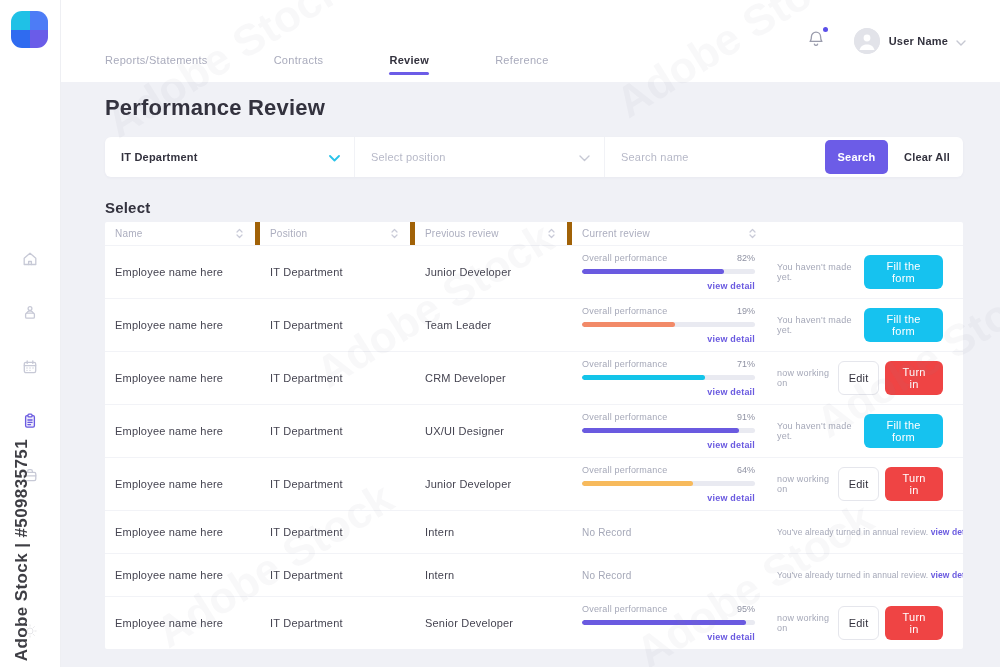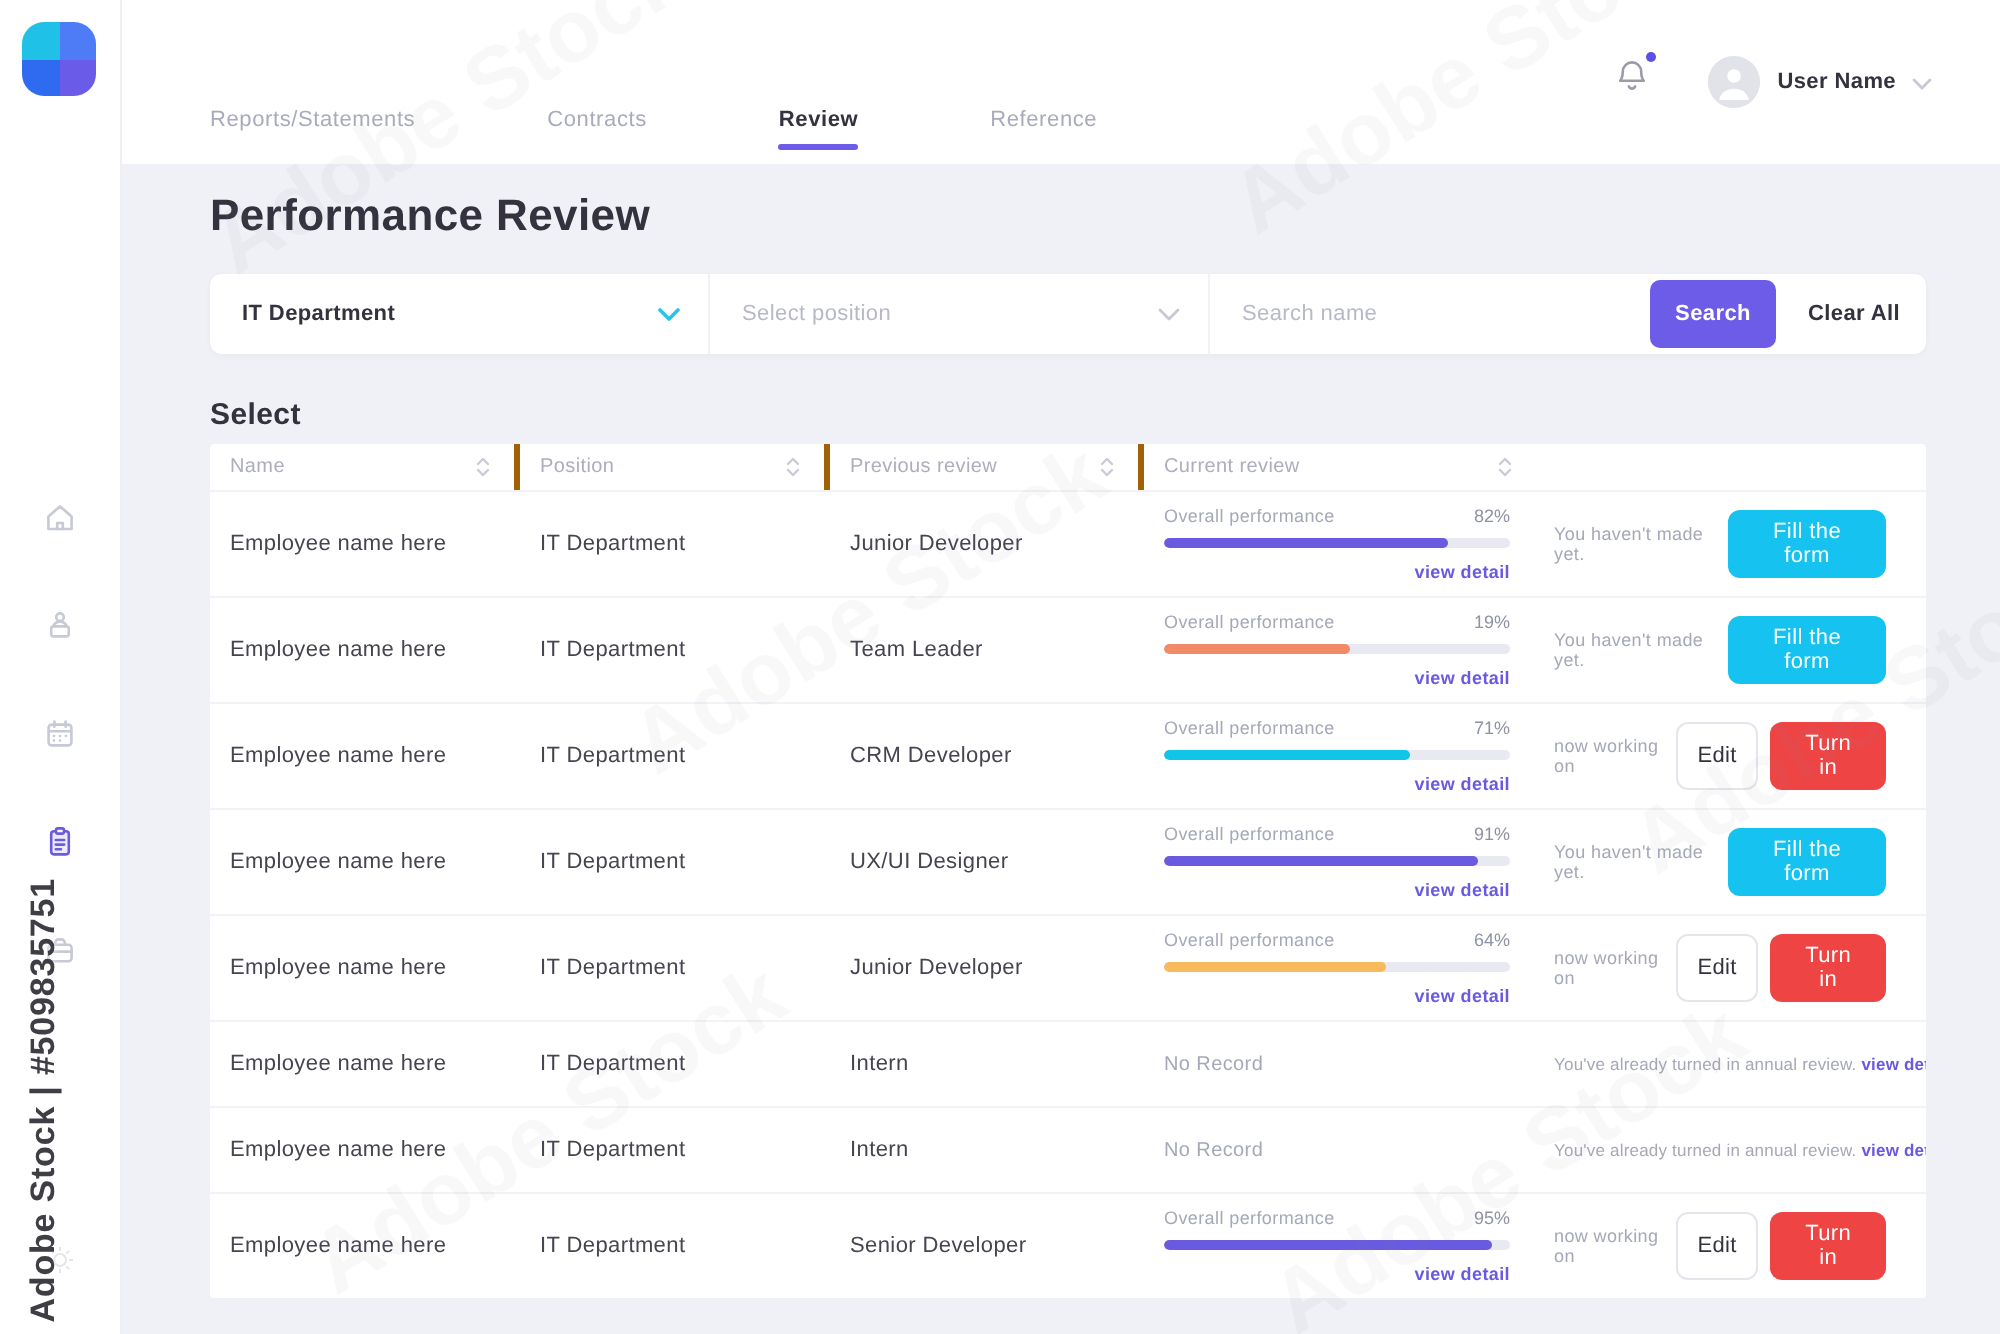--- a/index.html
+++ b/index.html
@@ -37,21 +37,21 @@
   .f-input input{border:none;outline:none;background:transparent;width:100%;padding:0 16px;font-size:11px;color:#33323E;font-family:inherit;letter-spacing:.2px;}
   .f-input input::placeholder{color:#B7B9C8;}
   .search-btn{width:63px;height:34px;margin-right:3px;background:#6C5CE7;color:#fff;border:none;border-radius:5px;font-size:11px;font-weight:700;font-family:inherit;cursor:pointer;letter-spacing:.2px;}
   .clear-btn{width:72px;height:34px;background:none;border:none;font-size:11px;font-weight:700;color:#33323E;font-family:inherit;cursor:pointer;letter-spacing:.2px;}
 
   
   .results-title{position:absolute;left:45px;top:117px;font-size:15px;font-weight:700;color:#33323E;letter-spacing:.2px;}
   .table{position:absolute;left:45px;right:37px;top:140px;border-radius:2px;overflow:hidden;}
   .thead,.row{display:grid;grid-template-columns:155px 155px 157px 196px 1fr;background:#fff;}
   .thead{height:23px;}
-  .th{display:flex;align-items:center;justify-content:space-between;padding:0 12px 0 10px;font-size:10px;color:#ACAEBF;border-right:3px solid #a16207;letter-spacing:.2px;}
+  .th{display:flex;align-items:center;justify-content:space-between;padding:0 12px 0 10px;font-size:10px;color:#ACAEBF;border-right:5px solid #a16207;letter-spacing:.2px;}
   .th:last-child{border-right:none;}
   .sort{display:flex;align-items:center;cursor:pointer;}
   .row{height:52px;border-top:1px solid #F2F3F7;}
   .row.short{height:42px;}
   .cell{display:flex;align-items:center;padding-left:10px;font-size:11px;color:#454451;font-weight:500;letter-spacing:.2px;}
   .prev-cell{display:flex;align-items:center;padding:0 13px 0 10px;}
   .perf{width:100%;}
   .perf-top{display:flex;justify-content:space-between;align-items:baseline;}
   .perf-label{font-size:9px;color:#A5A8B8;letter-spacing:.2px;}
   .perf-pct{font-size:9px;color:#8F92A3;}

